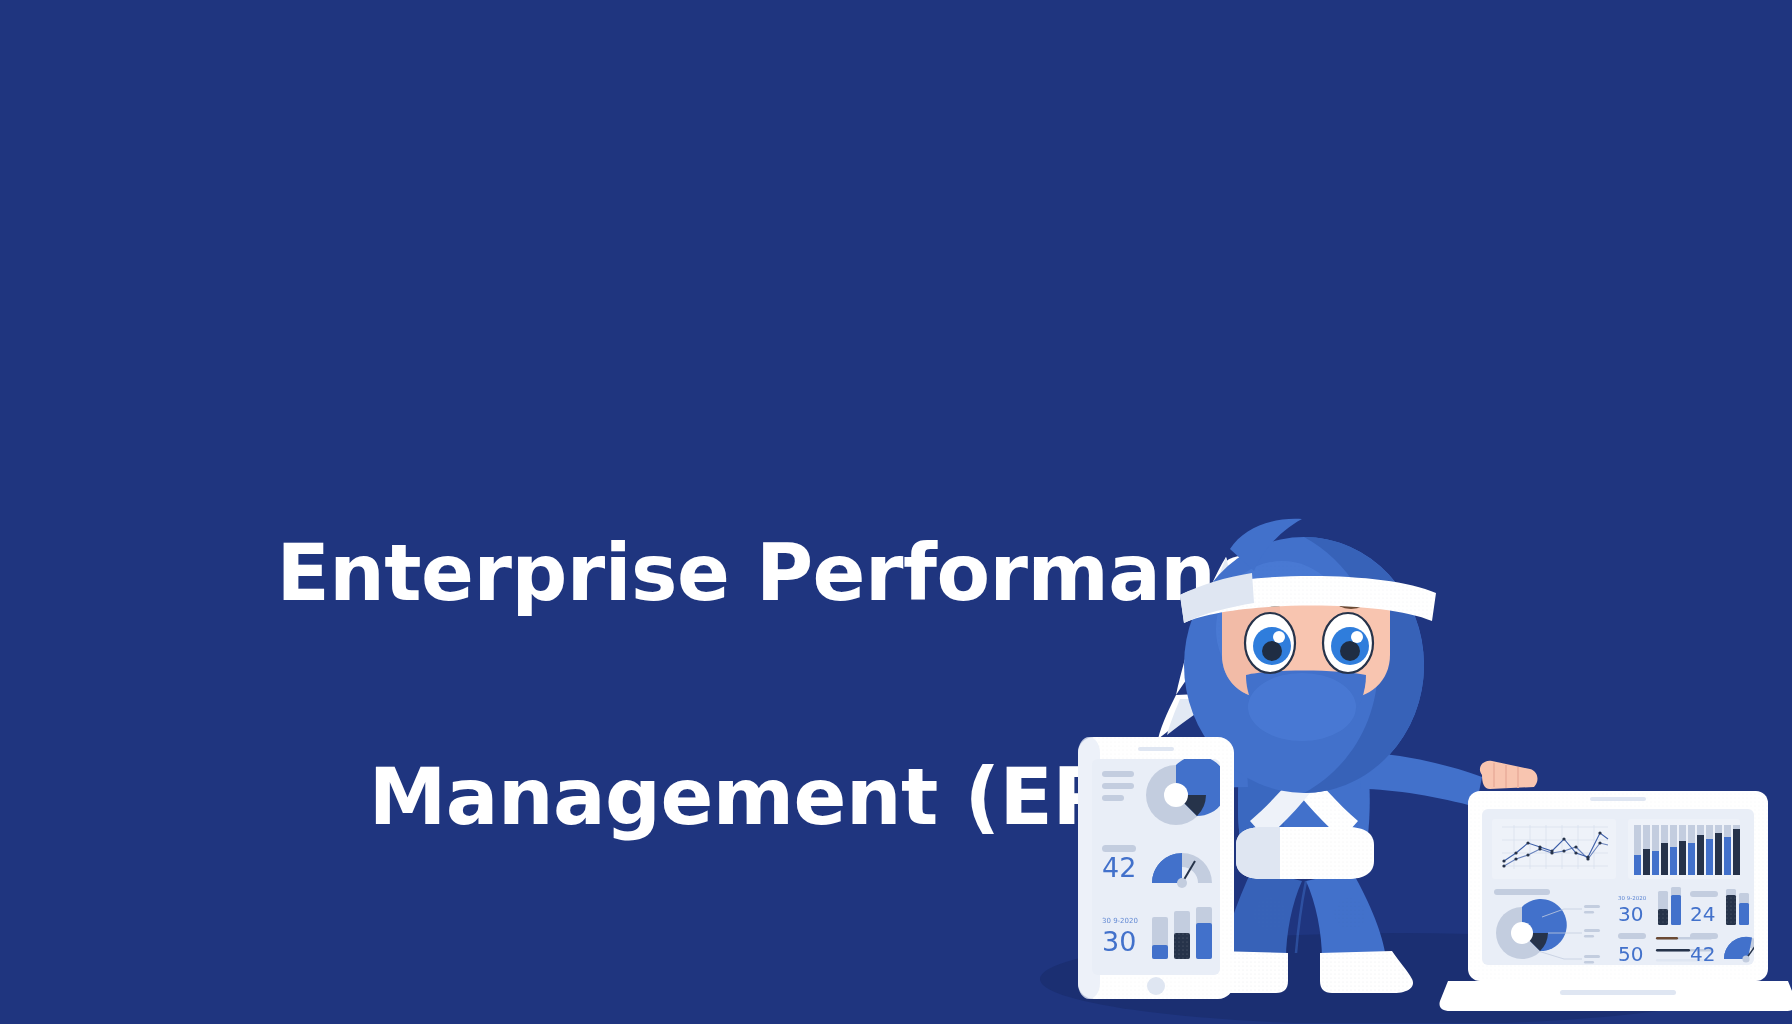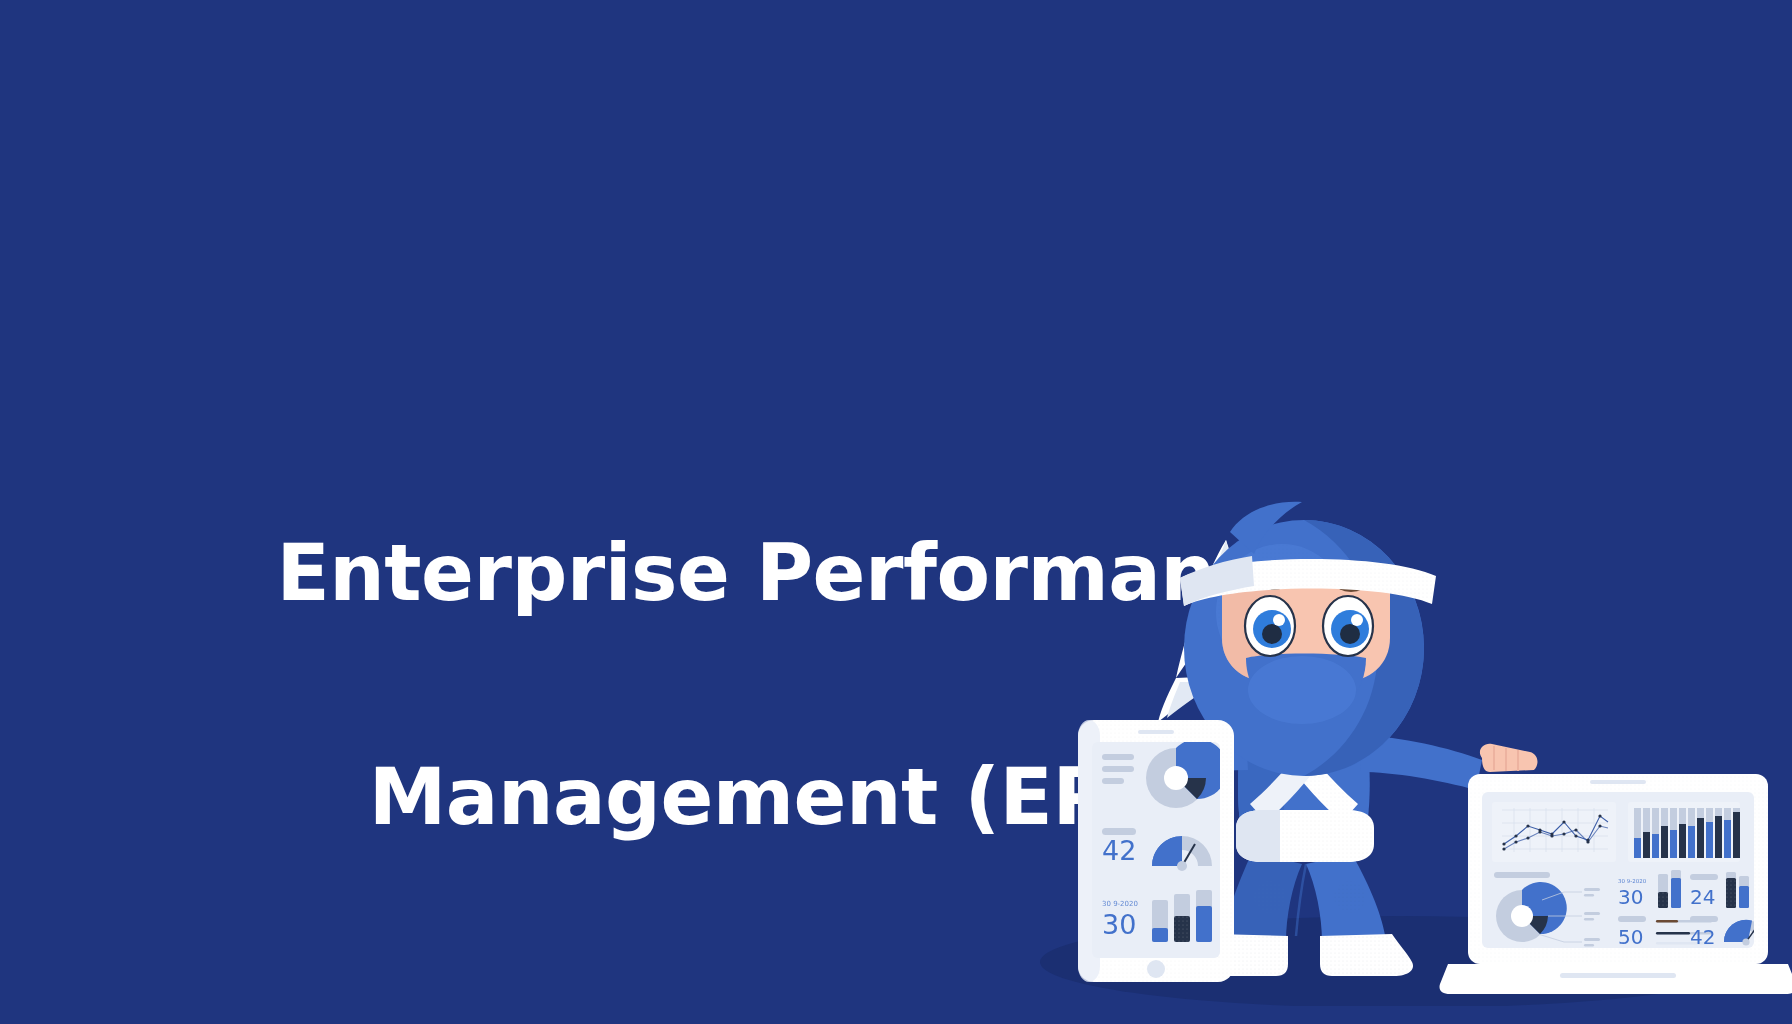--- a/index.html
+++ b/index.html
@@ -40,21 +40,21 @@
   .headline .ln {
     display: block;
   }
   .headline .ln1 { text-align: center; }
   .headline .ln2 { text-align: center; }
 
   
   .illustration {
     position: absolute;
     left: 1030px;
-    top: 492px;
+    top: 509px;
     width: 762px;
     height: 514px;
   }
   .illustration svg { display: block; }
 </style>
 </head>
 <body>
 
 <div class="stage">
 

